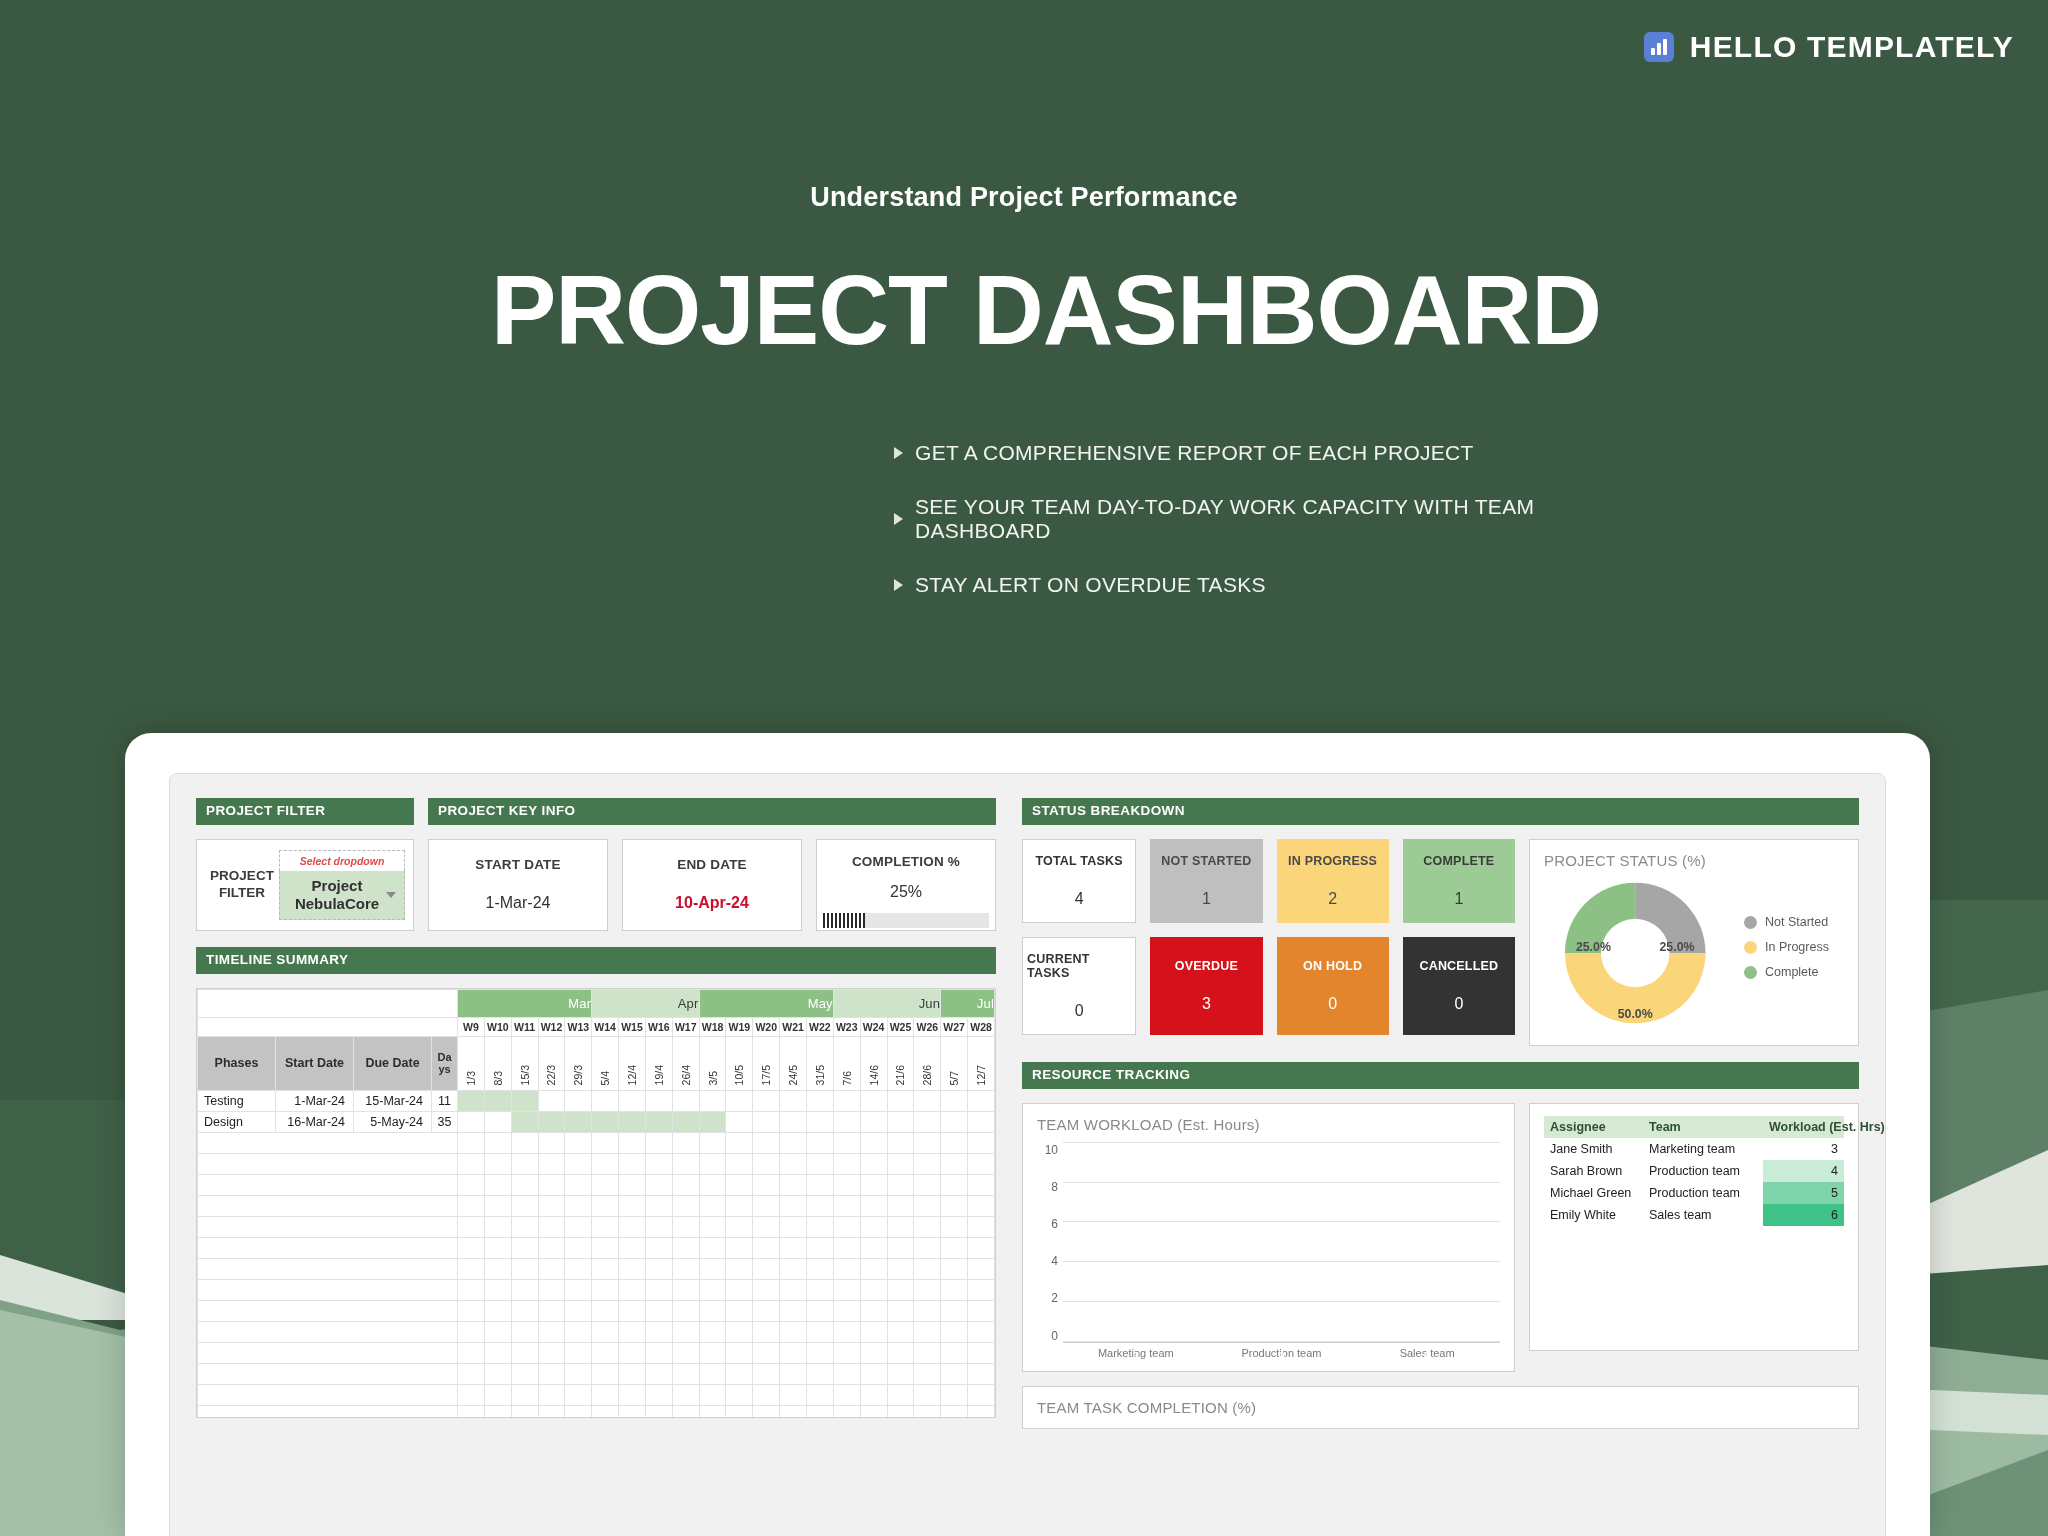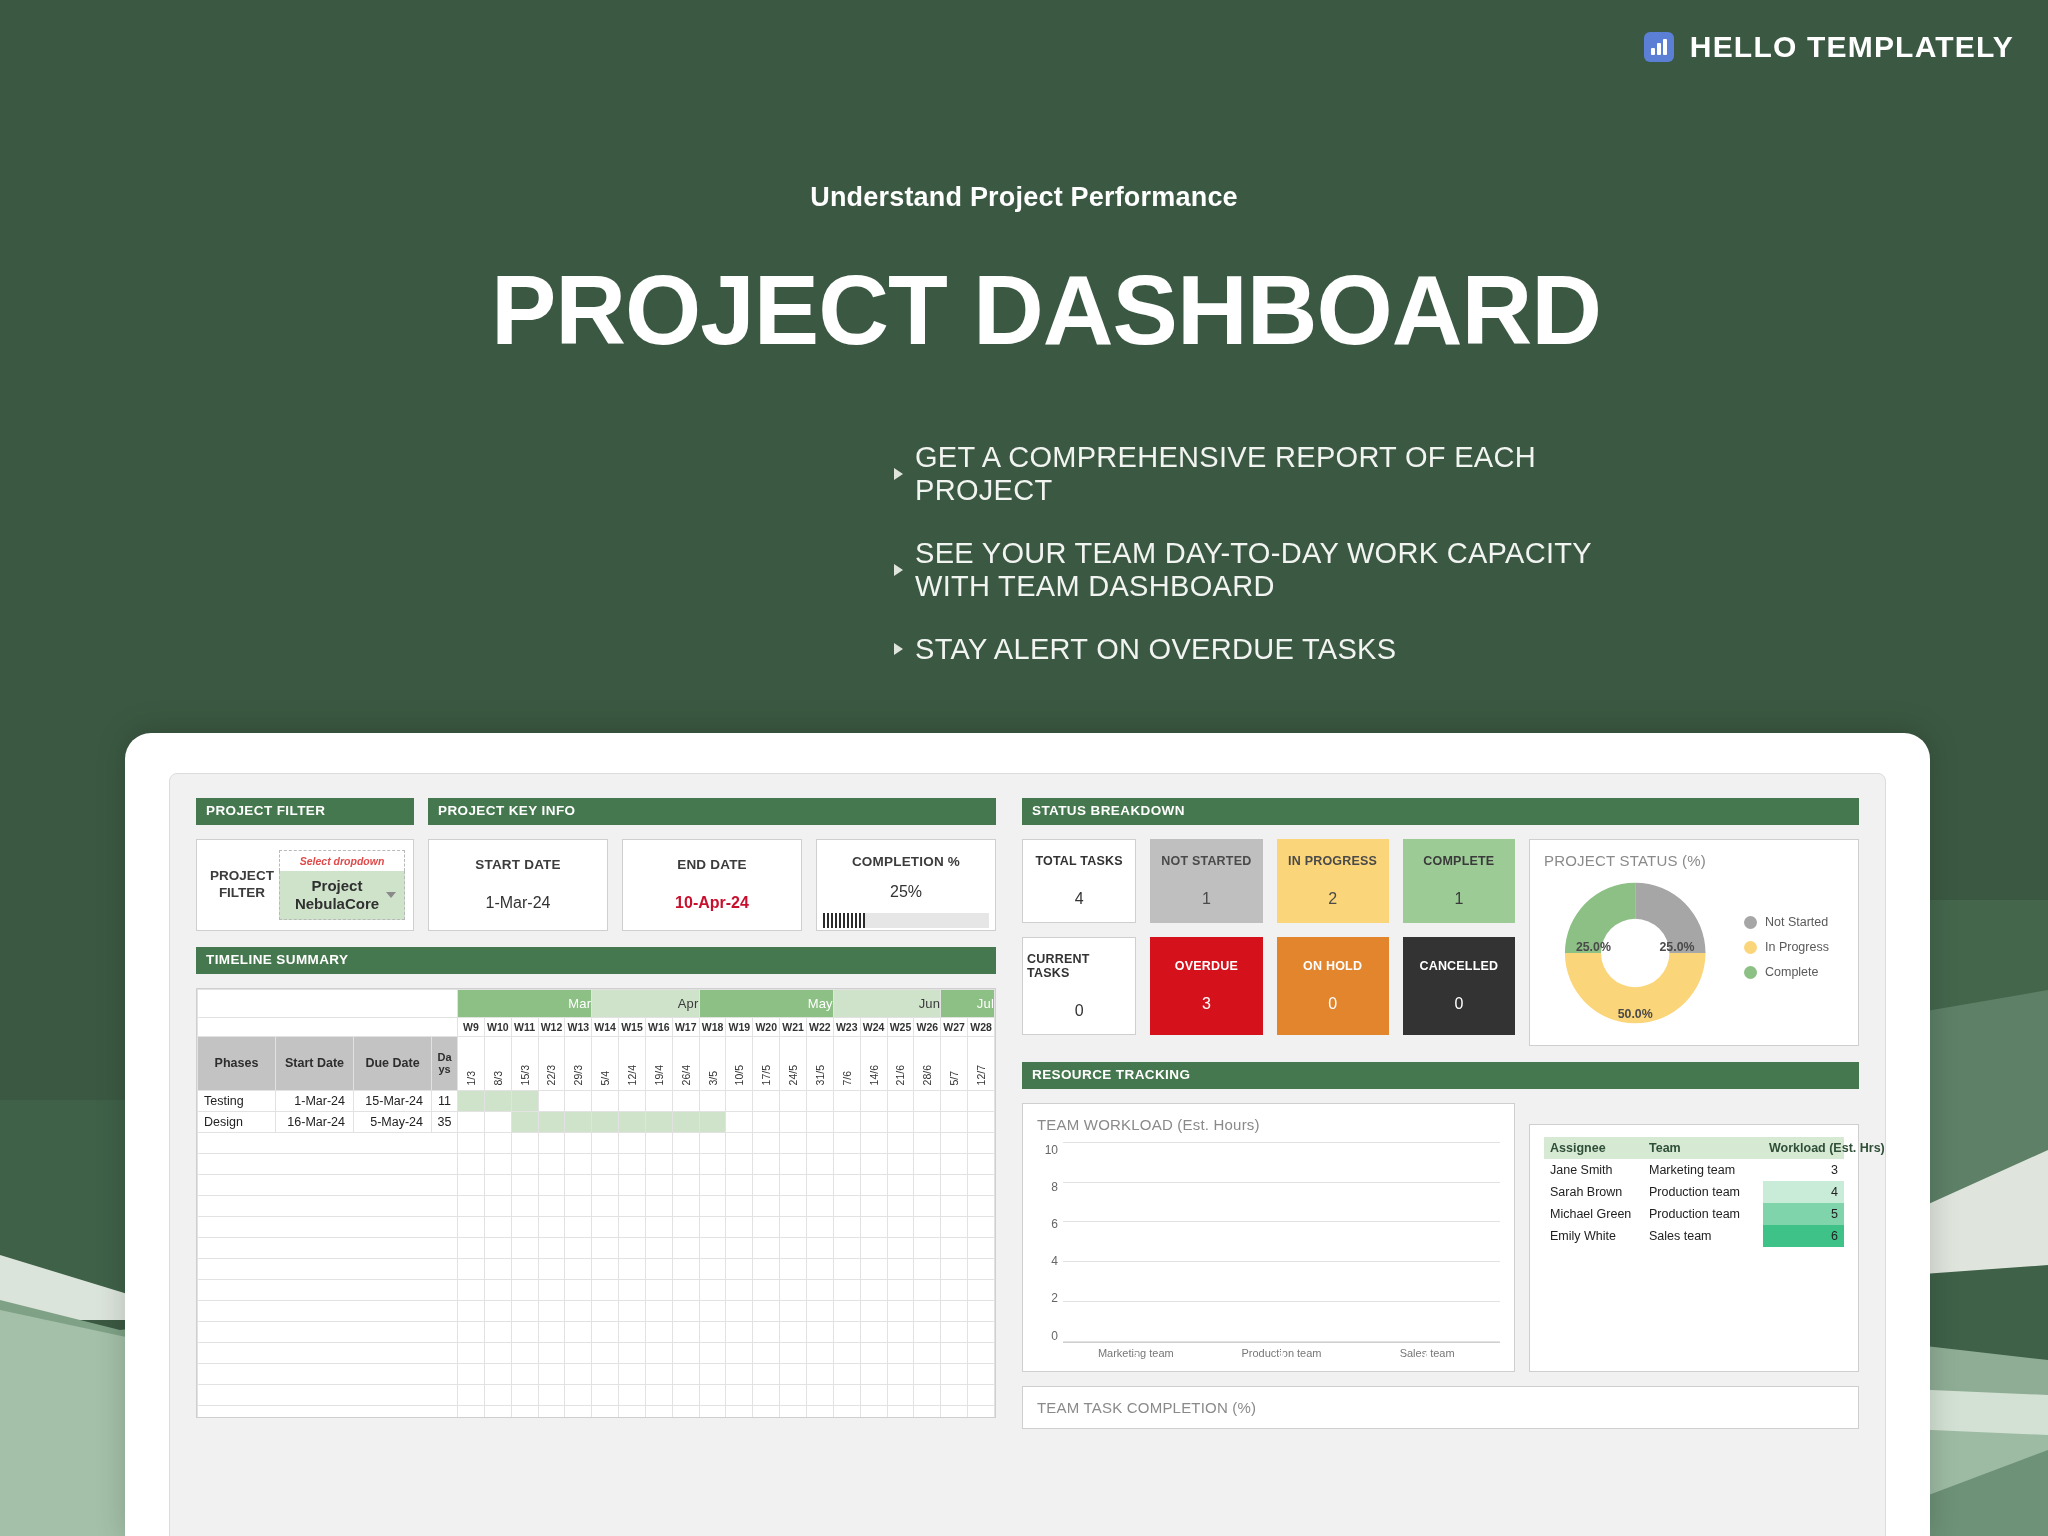--- a/index.html
+++ b/index.html
@@ -39,21 +39,21 @@
   }
   .hero-title {
     margin-top: 48px; color: #fff; font-size: 98px; font-weight: 700;
     letter-spacing: -1px; line-height: 1; padding-left: 44px;
   }
   .features {
     margin: 82px auto 0; width: 1180px; text-align: left; padding-left: 460px;
   }
   .feature-row {
     display: flex; align-items: center; gap: 12px;
-    color: #f2f4f1; font-size: 29px; letter-spacing: .3px; margin-bottom: 30px;
+    color: #f2f4f1; font-size: 21px; letter-spacing: .3px; margin-bottom: 30px;
   }
   .bullet {
     width: 0; height: 0; border-left: 9px solid #dfe5dd;
     border-top: 6px solid transparent; border-bottom: 6px solid transparent;
     flex: none; margin-bottom: 1px;
   }
 
   
   .laptop {
     position: absolute; left: 125px; top: 733px; width: 1805px; height: 810px;
@@ -867,21 +867,21 @@
             </div>
           </div>
         </div>
       </div>
     </div>
 
     <div style="margin-top:16px;">
       <div class="bar">RESOURCE TRACKING</div>
     </div>
 
-    <div class="row" style="align-items:flex-end;">
+    <div class="row" style="align-items:flex-start;">
 
       <div class="card" style="flex:1;">
         <div class="card-title">TEAM WORKLOAD (Est. Hours)</div>
         <div class="chart-body">
           <div class="y-axis" id="yaxis">
                   <div>10</div>
                   <div>8</div>
                   <div>6</div>
                   <div>4</div>
                   <div>2</div>

